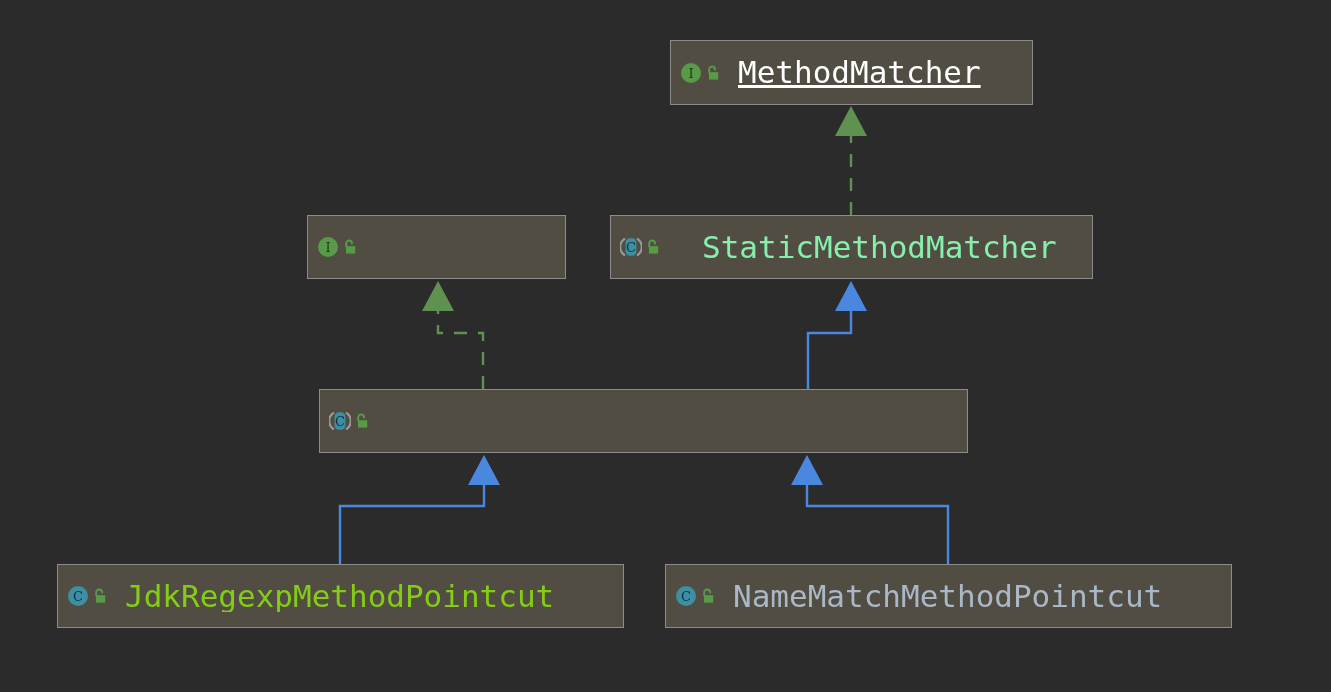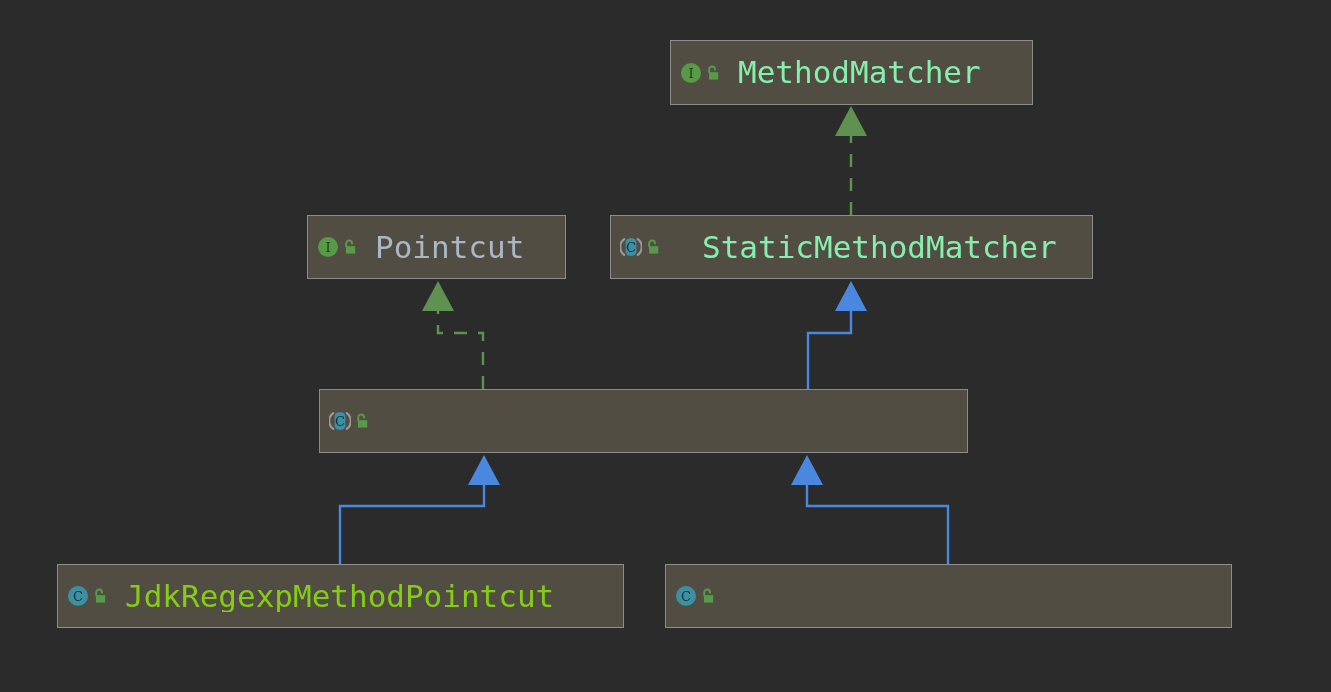--- a/index.html
+++ b/index.html
@@ -97,34 +97,33 @@
         <div class="node-icons">
           <svg class="icon-type" viewBox="0 0 22 22" xmlns="http://www.w3.org/2000/svg">
             <circle cx="11" cy="11" r="10" fill="#589a47"></circle>
             <text x="11" y="16" text-anchor="middle" font-family="DejaVu Serif, serif" font-size="13" fill="#1e3b16">I</text>
           </svg>
           <svg class="icon-lock" viewBox="0 0 18 18" xmlns="http://www.w3.org/2000/svg">
             <path d="M5.2 8.4 V5.4 a2.9 2.9 0 0 1 5.8 0" stroke="#589a47" stroke-width="2" fill="none" stroke-linecap="round"></path>
             <rect x="5.0" y="8.2" width="9.2" height="7.4" fill="#589a47"></rect>
           </svg>
         </div>
-        <span class="node-label" style="color: #86efac;">MethodMatcher</span>
+        <span class="node-label" style="color: #ffffff; text-decoration: underline;">MethodMatcher</span>
       </div>
       <div class="uml-node" style="left: 307px; top: 215px; width: 259px; height: 64px; background: rgb(81, 77, 66); border-color: rgb(140, 140, 140);">
         <div class="node-icons">
           <svg class="icon-type" viewBox="0 0 22 22" xmlns="http://www.w3.org/2000/svg">
             <circle cx="11" cy="11" r="10" fill="#589a47"></circle>
             <text x="11" y="16" text-anchor="middle" font-family="DejaVu Serif, serif" font-size="13" fill="#1e3b16">I</text>
           </svg>
           <svg class="icon-lock" viewBox="0 0 18 18" xmlns="http://www.w3.org/2000/svg">
             <path d="M5.2 8.4 V5.4 a2.9 2.9 0 0 1 5.8 0" stroke="#589a47" stroke-width="2" fill="none" stroke-linecap="round"></path>
             <rect x="5.0" y="8.2" width="9.2" height="7.4" fill="#589a47"></rect>
           </svg>
         </div>
-        <span class="node-label" style="color: rgb(169, 183, 198);">Pointcut</span>
       </div>
       <div class="uml-node" style="left: 610px; top: 215px; width: 483px; height: 64px; background: rgb(81, 77, 66); border-color: rgb(140, 140, 140);">
         <div class="node-icons">
           <svg class="icon-type" viewBox="0 0 22 22" xmlns="http://www.w3.org/2000/svg">
             <path d="M4.2 3.2 A9.6 9.6 0 0 0 4.2 18.8" stroke="#9a9a9a" stroke-width="2.2" fill="none" stroke-linecap="round"></path>
             <path d="M17.8 3.2 A9.6 9.6 0 0 1 17.8 18.8" stroke="#9a9a9a" stroke-width="2.2" fill="none" stroke-linecap="round"></path>
             <rect x="5.6" y="2.2" width="10.8" height="17.6" rx="4.4" fill="#3d8fa3"></rect>
             <text x="11" y="16" text-anchor="middle" font-family="DejaVu Serif, serif" font-size="13" fill="#13313a">C</text>
           </svg>
           <svg class="icon-lock" viewBox="0 0 18 18" xmlns="http://www.w3.org/2000/svg">
@@ -165,16 +164,17 @@
         <div class="node-icons">
           <svg class="icon-type" viewBox="0 0 22 22" xmlns="http://www.w3.org/2000/svg">
             <circle cx="11" cy="11" r="10" fill="#3d8fa3"></circle>
             <text x="11" y="16" text-anchor="middle" font-family="DejaVu Serif, serif" font-size="13" fill="#13313a">C</text>
           </svg>
           <svg class="icon-lock" viewBox="0 0 18 18" xmlns="http://www.w3.org/2000/svg">
             <path d="M5.2 8.4 V5.4 a2.9 2.9 0 0 1 5.8 0" stroke="#589a47" stroke-width="2" fill="none" stroke-linecap="round"></path>
             <rect x="5.0" y="8.2" width="9.2" height="7.4" fill="#589a47"></rect>
           </svg>
         </div>
+        <span class="node-label" style="color: rgb(169, 183, 198);">NameMatchMethodPointcut</span>
       </div>
     </div>
 
 </div>
 
 </body></html>

